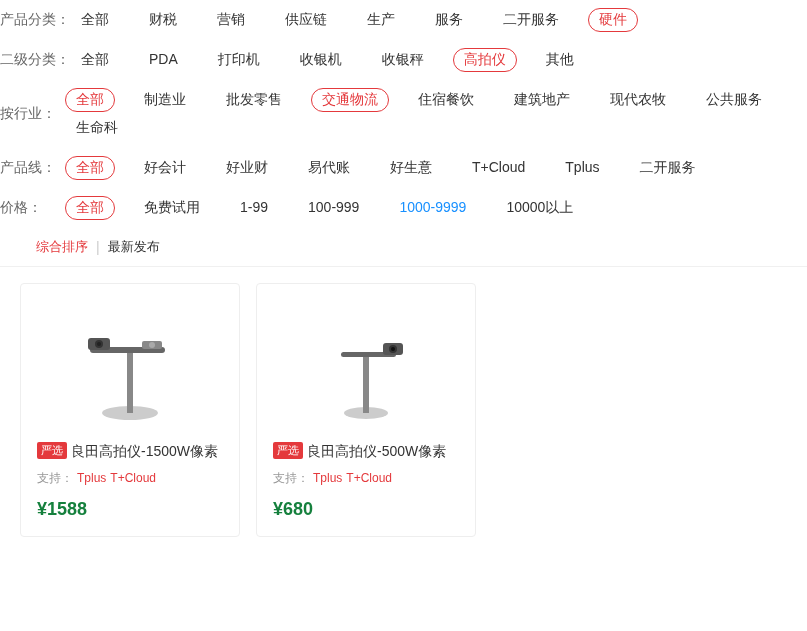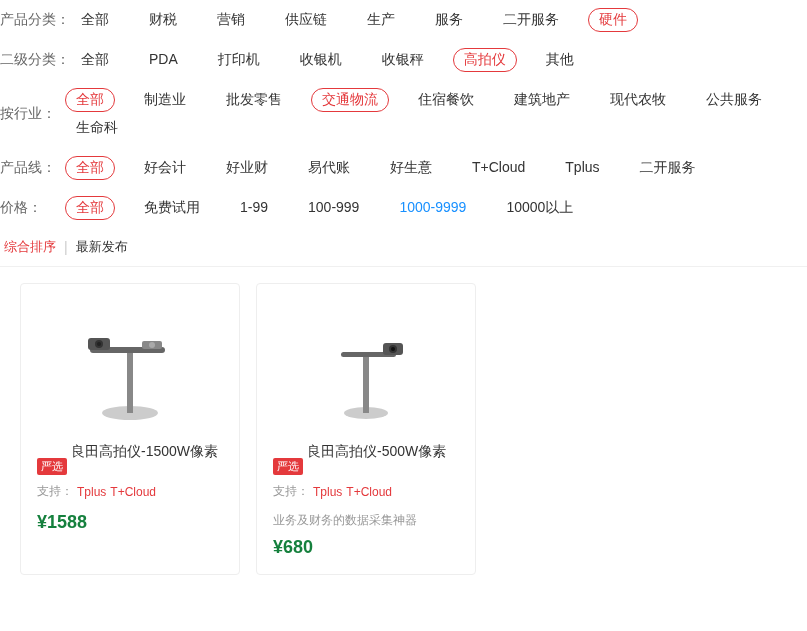--- a/index.html
+++ b/index.html
@@ -41,21 +41,21 @@
 
     .filter-item.active {
       color: #e4393c;
       border: 1px solid #e4393c;
       border-radius: 12px;
     }
 
     .sort-bar {
       display: flex;
       align-items: center;
-      padding: 10px 4px;
+      padding: 10px 36px;
       border-bottom: 1px solid #f0f0f0;
       gap: 8px;
     }
 
     .sort-item {
       font-size: 13px;
       cursor: pointer;
     }
 
     .sort-item.active {
@@ -101,21 +101,21 @@
       margin-bottom: 8px;
     }
 
     .badge-strict {
       background: #e4393c;
       color: #fff;
       font-size: 11px;
       padding: 1px 4px;
       border-radius: 2px;
       flex-shrink: 0;
-      margin-top: 16px;
+      margin-top: 0;
     }
 
     .product-name {
       font-size: 14px;
       color: #333;
       line-height: 1.4;
     }
 
     .support-row {
       display: flex;
@@ -281,17 +281,16 @@
     </div>
     <div class="product-title-row">
       <span class="badge-strict">严选</span>
       <span class="product-name">良田高拍仪-500W像素</span>
     </div>
     <div class="support-row">
       <span>支持：</span>
       <span class="tag-tplus">Tplus</span>
       <span class="tag-tcloud">T+Cloud</span>
     </div>
-    <div class="product-desc">业务及财务的数据采集神器</div>
     <div class="product-price">¥680</div>
   </div>
 
 </div>
 
 </body></html>

